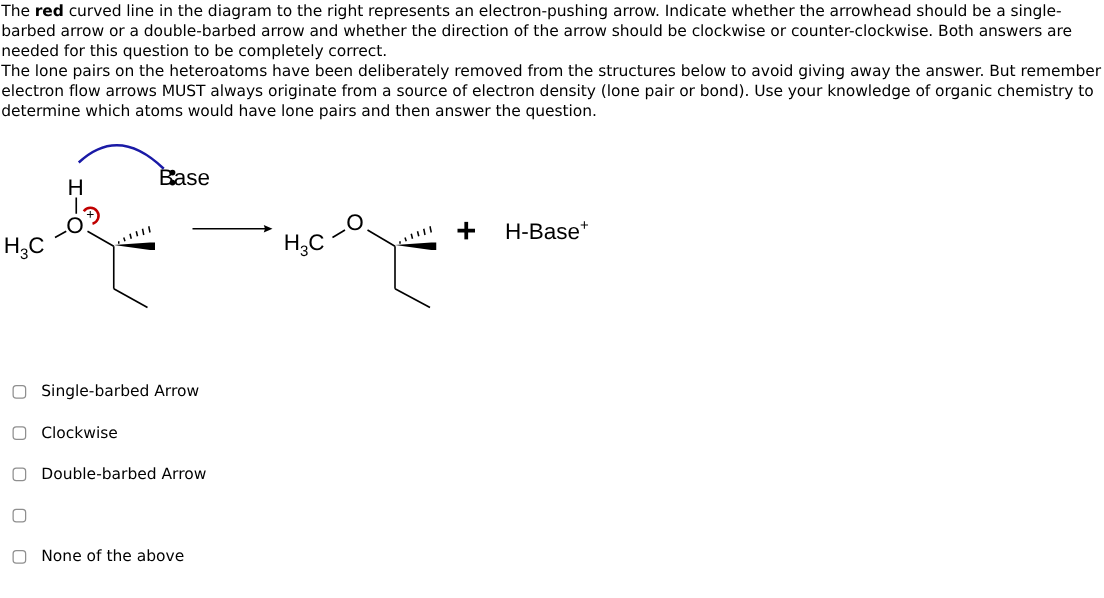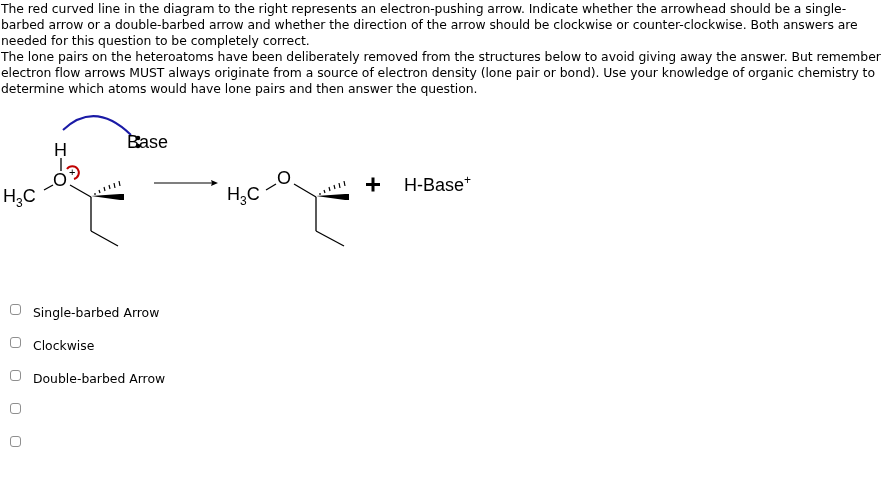--- a/index.html
+++ b/index.html
@@ -6,32 +6,32 @@
     body {
       width: 883px; height: 478px; position: relative; overflow: hidden;
       font-family: "DejaVu Sans", "Liberation Sans", sans-serif;
       color: #000;
     }
     .question {
       position: absolute; left: 1px; top: 1px; width: 882px;
       font-size: 12.4px; line-height: 16px; letter-spacing: -0.05px;
     }
     .question p { margin: 0; }
-    .question b { font-weight: normal; }
+    .question b { font-weight: bold; }
     .diagram { position: absolute; left: 0; top: 108px; width: 500px; height: 150px; }
     .diagram svg { position: absolute; left: 0; top: 0; }
     .chem-label {
       position: absolute; font-family: "Liberation Sans", sans-serif;
       font-size: 18px; line-height: 18px; white-space: nowrap;
     }
     .chem-label sub { font-size: 12px; vertical-align: -5px; line-height: 0; }
     .chem-label sup { font-size: 12px; vertical-align: 7px; line-height: 0; }
     .options { position: absolute; left: 10px; top: 304px; }
     .option {
-      display: flex; height: 18px; margin-bottom: 15px;
+      display: flex; align-items: center; height: 18px; margin-bottom: 15px;
       cursor: pointer;
     }
     .checkbox {
       width: 11px; height: 11px; border: 1px solid #8f8f8f; border-radius: 3px;
       background: #fff; box-sizing: border-box; margin-right: 12px; flex-shrink: 0;
     }
     .option-label { font-size: 12.4px; line-height: 18px; }
   </style>
 </head>
 <body>
@@ -111,14 +111,15 @@
   </label>
   <label class="option">
     <span class="checkbox"></span>
     <span class="option-label">Double-barbed Arrow</span>
   </label>
   <label class="option">
     <span class="checkbox"></span>
   </label>
   <label class="option">
     <span class="checkbox"></span>
+    <span class="option-label">None of the above</span>
   </label>
 </div>
 
 </body></html>

